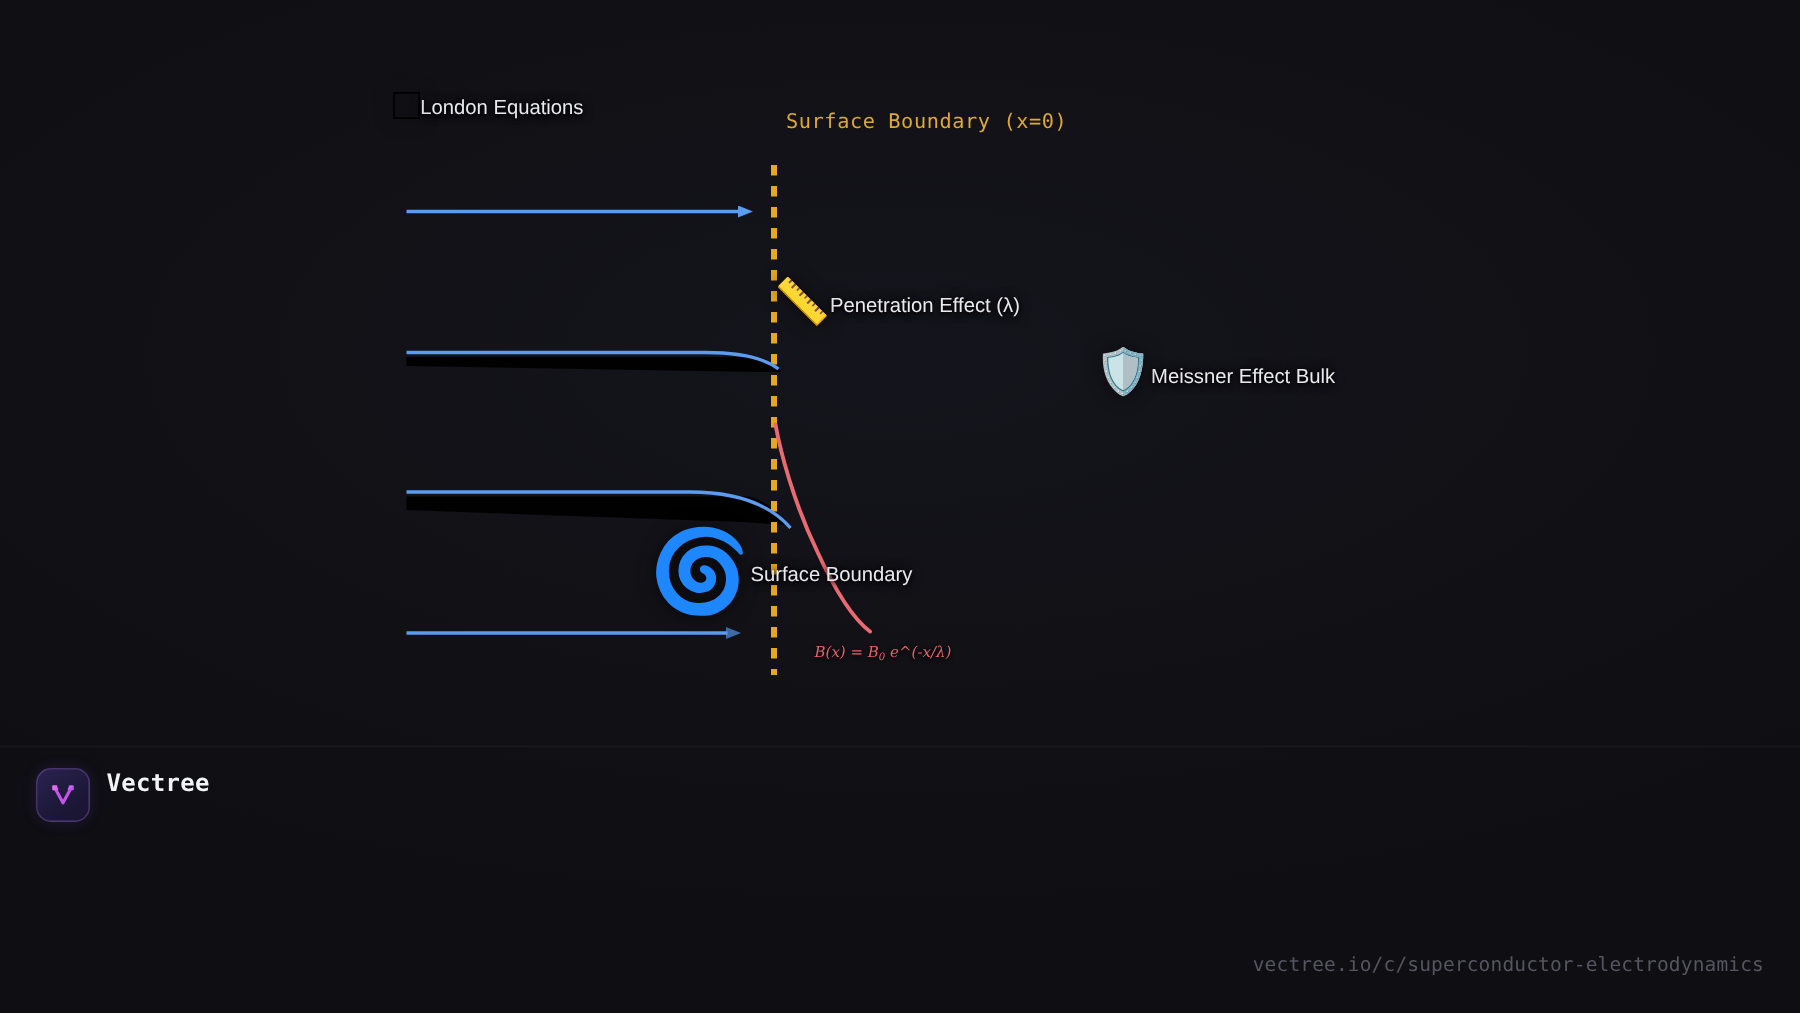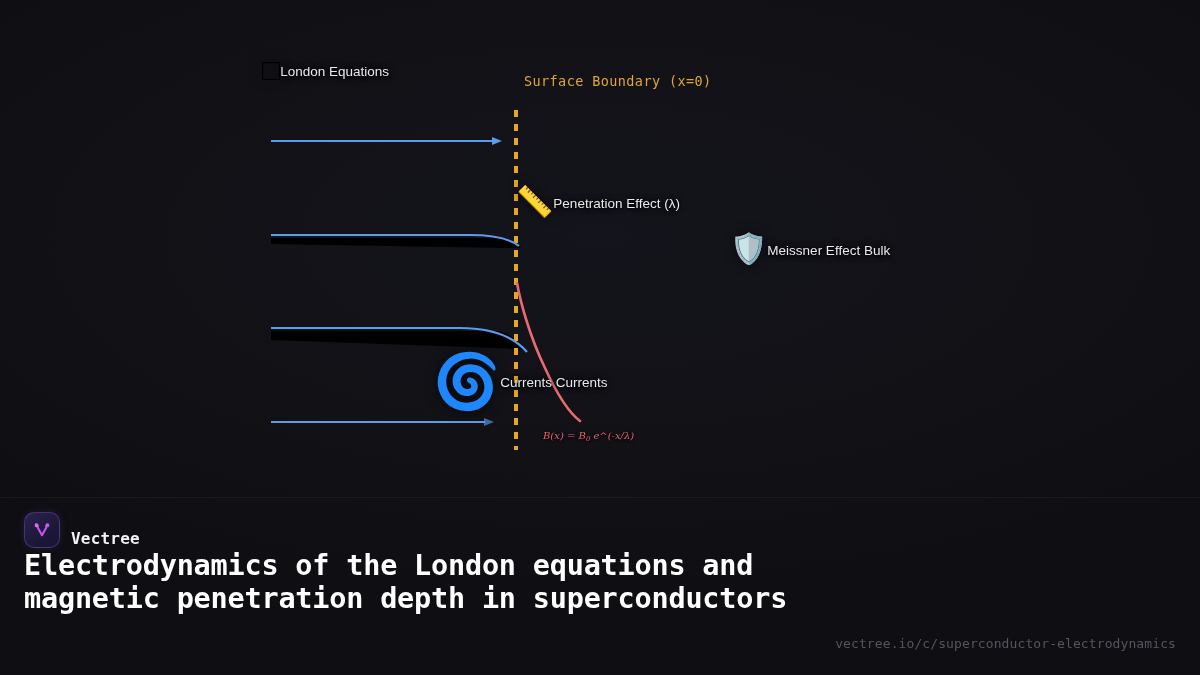--- a/index.html
+++ b/index.html
@@ -97,21 +97,21 @@
     width: 1200px;
     height: 178px;
     border-top: 1px solid rgba(255,255,255,0.045);
     box-sizing: border-box;
   }
   #brand {
     position: absolute;
     left: 24px;
     top: 14px;
     display: flex;
-    align-items: flex-end;
+    align-items: flex-start;
     gap: 11px;
   }
   .brand-logo {
     width: 34px;
     height: 34px;
     border-radius: 10px;
     background: linear-gradient(145deg, #2b2250 0%, #1d1838 60%, #191430 100%);
     border: 1px solid rgba(167,119,227,0.30);
     display: flex;
     align-items: center;
@@ -192,21 +192,21 @@
       <div class="node-label">Penetration Effect (λ)</div>
     </div>
 
     <div class="node" style="left:810px; top:231px;">
       <div class="node-icon">🛡️</div>
       <div class="node-label">Meissner Effect Bulk</div>
     </div>
 
     <div class="node spiral" style="left:513px; top:352px;">
       <div class="node-icon">🌀</div>
-      <div class="node-label">Currents Currents</div>
+      <div class="node-label">Surface Boundary</div>
     </div>
 
     <div class="formula" style="left:543px; top:430px;">
       <span>B(x) = B</span><sub>0</sub><span> e^(-x/λ)</span>
     </div>
 
   </div>
 
   <div id="footer">
 
@@ -215,19 +215,18 @@
         <svg width="20" height="20" viewBox="0 0 20 20">
           <path d="M4.6,5.4 L10,15.2 L15.4,5.4" stroke="#c455e8" stroke-width="2.1" fill="none" stroke-linecap="round" stroke-linejoin="round"></path>
           <rect x="2.8" y="3.5" width="3.4" height="3.4" rx="0.6" fill="#e06ff0"></rect>
           <rect x="13.8" y="3.5" width="3.4" height="3.4" rx="0.6" fill="#b45ae8"></rect>
           <path d="M4.5,4.2 L6.4,6.0 M15.5,4.2 L13.6,6.0" stroke="#d866f0" stroke-width="1.1" stroke-linecap="round"></path>
         </svg>
       </div>
       <div class="brand-name">Vectree</div>
     </div>
 
-    <div id="title">Electrodynamics of the London equations and magnetic penetration depth in superconductors</div>
 
     <div id="url">vectree.io/c/superconductor-electrodynamics</div>
 
   </div>
 
 </div>
 
 </body></html>

